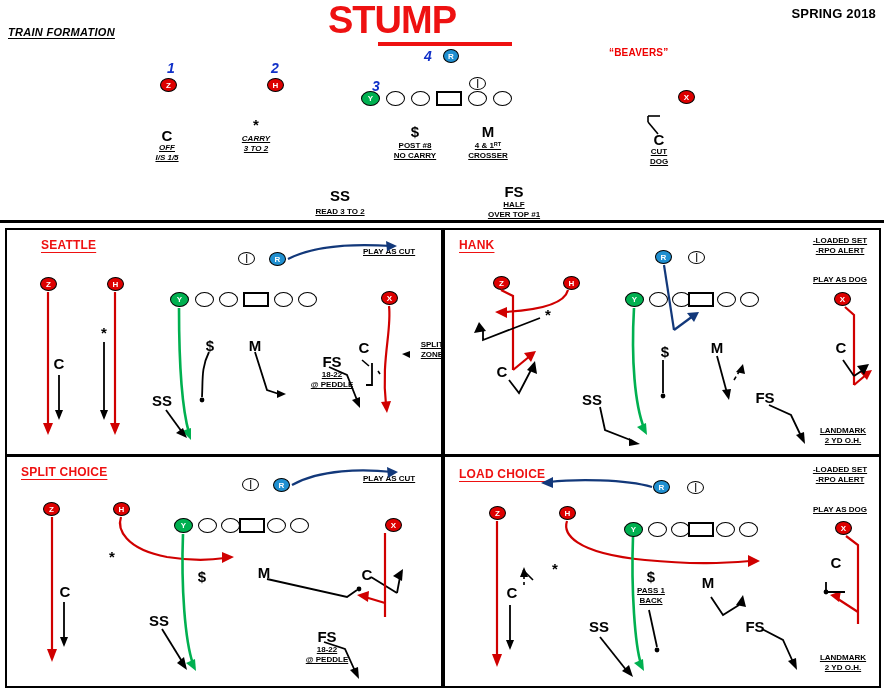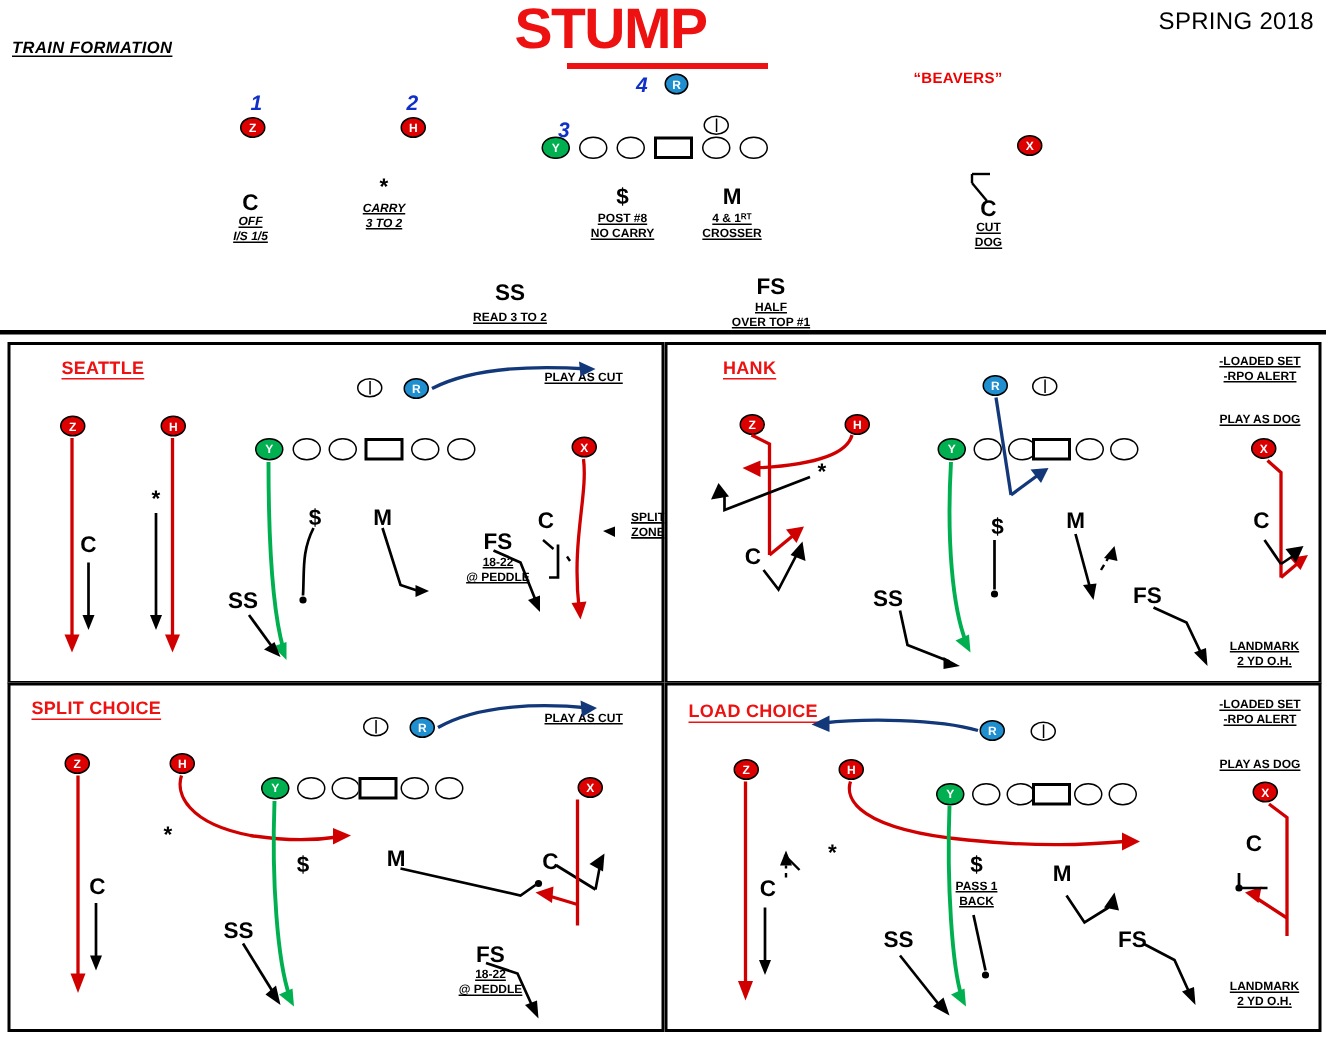--- a/index.html
+++ b/index.html
@@ -10,21 +10,21 @@
     color:#000;
   }
   .abs{position:absolute;}
   svg{position:absolute;left:0;top:0;overflow:visible;}
 
   
   .hdr-left{
     font-size:11px;font-weight:700;font-style:italic;letter-spacing:.3px;
     text-decoration:underline;text-underline-offset:2px;
   }
-  .hdr-right{font-size:16px;font-weight:400;letter-spacing:.2px;}
+  .hdr-right{font-size:13px;font-weight:700;letter-spacing:.2px;}
   .title{
     color:#ee1111;font-size:38px;font-weight:700;line-height:36px;
     letter-spacing:-1px;
   }
   .title-rule{background:#ee1111;height:4px;}
   .num-blue{color:#1030c8;font-size:14px;font-weight:700;font-style:italic;}
   .beavers{color:#ee0000;font-size:10px;font-weight:700;letter-spacing:.2px;}
 
   .lbl{font-size:15px;font-weight:700;line-height:15px;text-align:center;}
   .lbl-sm{
@@ -69,21 +69,21 @@
   .divider{background:#000;}
   .panel{border:2px solid #000;box-sizing:border-box;background:#fff;}
 </style>
 </head>
 <body>
 
 <div class="abs hdr-left" style="left:8px;top:26px;text-align:center;">TRAIN FORMATION</div>
 
 <div class="abs hdr-right" style="right:8px;top:6px;">SPRING 2018</div>
 
-<div class="abs title" style="left:15px;top:2px;width:784px;text-align:center;">STUMP</div>
+<div class="abs title" style="left:0;top:2px;width:784px;text-align:center;">STUMP</div>
 <div class="abs title-rule" style="left:378px;top:42px;width:134px;"></div>
 
 <div class="abs num-blue" style="left:424px;top:48px;">4</div>
 <div class="abs ell ell-blue" style="left:443px;top:49px;width:16px;height:14px;">
   <span>R</span>
 </div>
 
 <div class="abs beavers" style="left:609px;top:47px;">“BEAVERS”</div>
 
 <div class="abs" style="left:0;top:60px;width:884px;height:160px;">
@@ -252,21 +252,21 @@
   </div>
 
   <div class="abs" style="left:405px;top:110px;width:40px;text-decoration:underline;">
     <div class="note">SPLIT</div>
     <div class="note">ZONE</div>
   </div>
 </div>
 
 <div class="abs panel" style="left:443px;top:228px;width:438px;height:228px;">
 
-  <div class="abs panel-title" style="left:37px;top:8px;">HANK</div>
+  <div class="abs panel-title" style="left:14px;top:8px;">HANK</div>
 
   <div class="abs" style="left:353px;top:6px;width:84px;">
     <div class="note">-LOADED SET</div>
     <div class="note">-RPO ALERT</div>
   </div>
 
   <div class="abs note" style="left:351px;top:45px;width:88px;">PLAY AS DOG</div>
 
   <div class="abs ell ell-blue" style="left:210px;top:20px;width:17px;height:14px;">
     <span>R</span>

